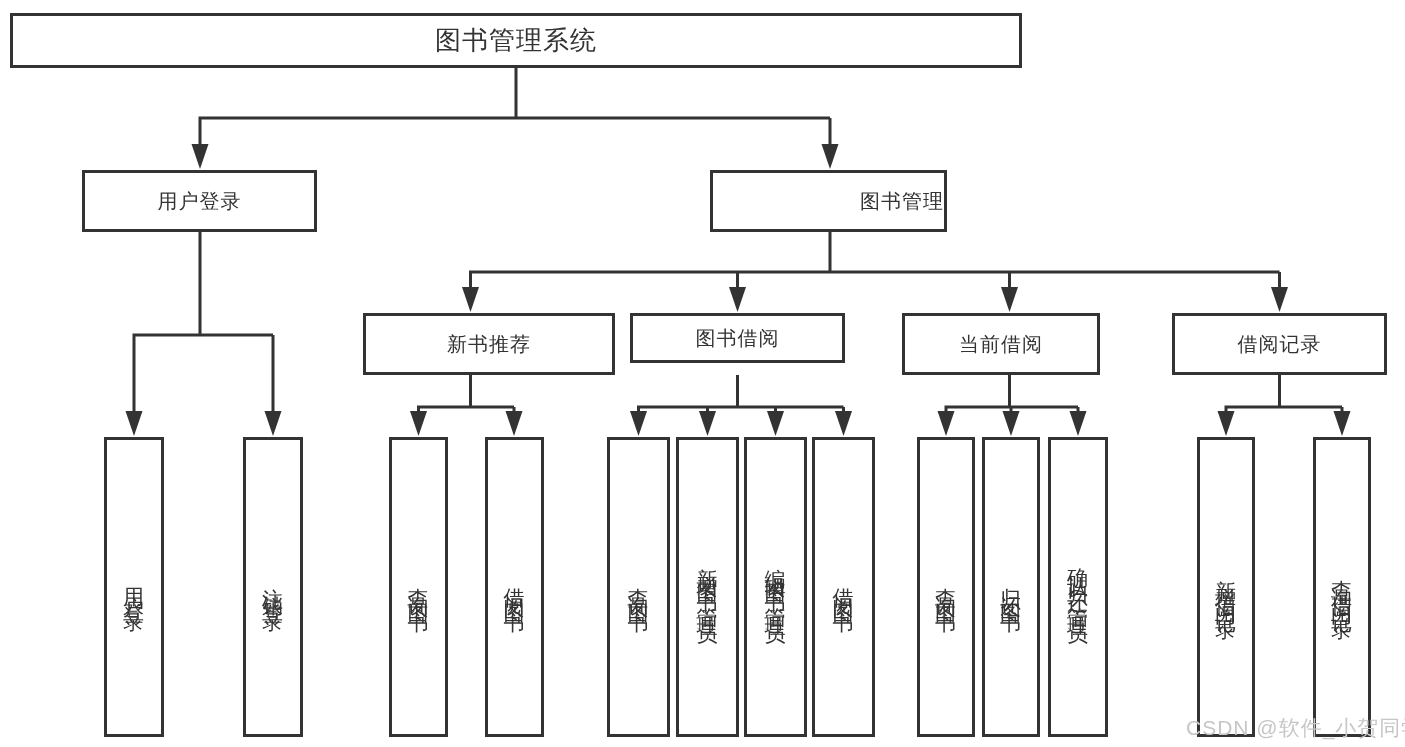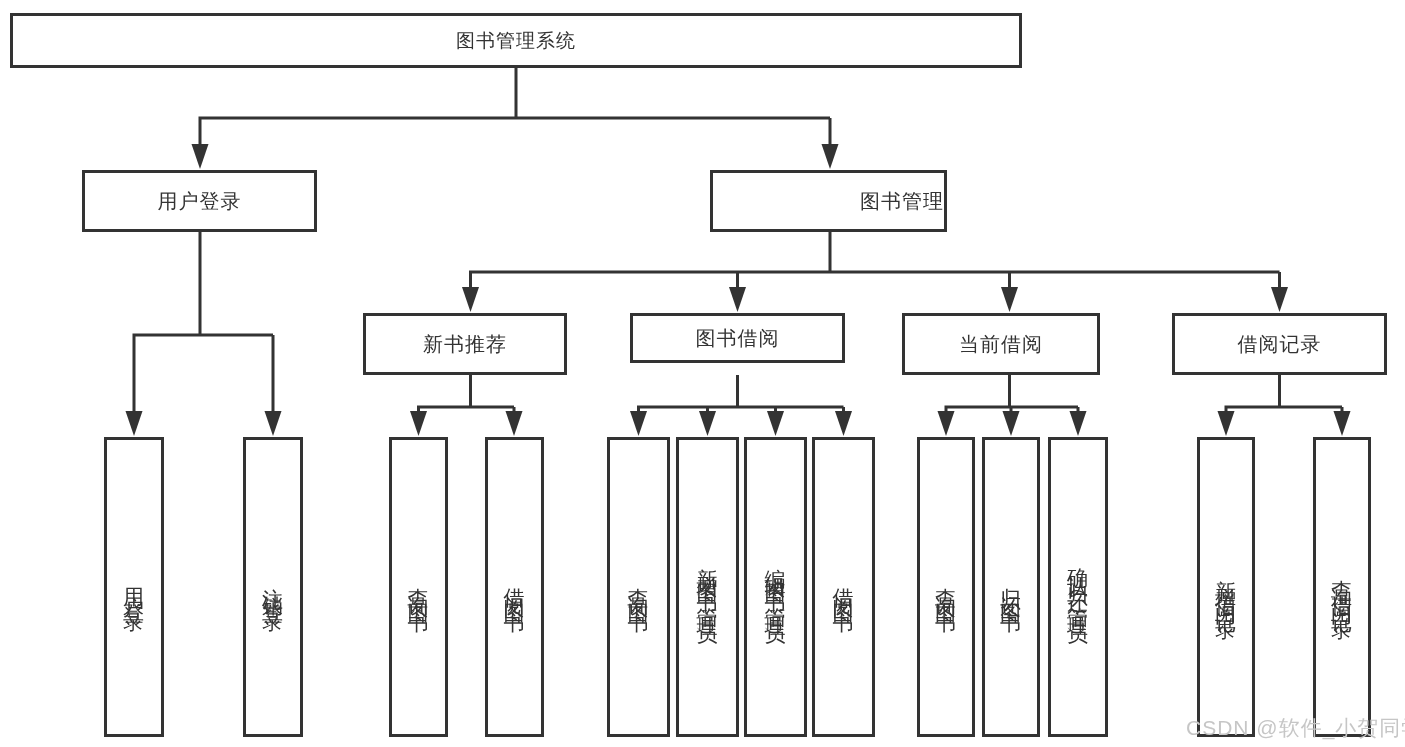--- a/index.html
+++ b/index.html
@@ -15,21 +15,21 @@
     position:absolute;
     box-sizing:border-box;
     border:3px solid #333333;
     background:#ffffff;
     display:flex;
     align-items:center;
     justify-content:center;
     color:#333333;
   }
   .hlabel { font-size:20px; letter-spacing:1px; white-space:nowrap; }
-  .root-label { font-size:19px; }
+  .root-label { font-size:26px; }
   .vnode span {
     writing-mode:vertical-rl;
     text-orientation:mixed;
     font-size:21px;
     letter-spacing:8px;
     line-height:1;
     white-space:nowrap;
   }
   .watermark {
     position:absolute;
@@ -100,21 +100,21 @@
     <span class="hlabel root-label">图书管理系统</span>
   </div>
 
   <div class="node" style="left:82px; top:170px; width:235px; height:62px;">
     <span class="hlabel">用户登录</span>
   </div>
   <div class="node" style="left:710px; top:170px; width:237px; height:62px;justify-content:flex-end;">
     <span class="hlabel">图书管理</span>
   </div>
 
-  <div class="node" style="left:363px; top:313px; width:204px; height:62px;align-items:center;">
+  <div class="node" style="left:363px; top:313px; width:252px; height:62px;align-items:center;">
     <span class="hlabel">新书推荐</span>
   </div>
   <div class="node" style="left:630px; top:313px; width:215px; height:50px;">
     <span class="hlabel">图书借阅</span>
   </div>
   <div class="node" style="left:902px; top:313px; width:198px; height:62px;text-align:right;">
     <span class="hlabel">当前借阅</span>
   </div>
   <div class="node" style="left:1172px; top:313px; width:215px; height:62px;">
     <span class="hlabel">借阅记录</span>

